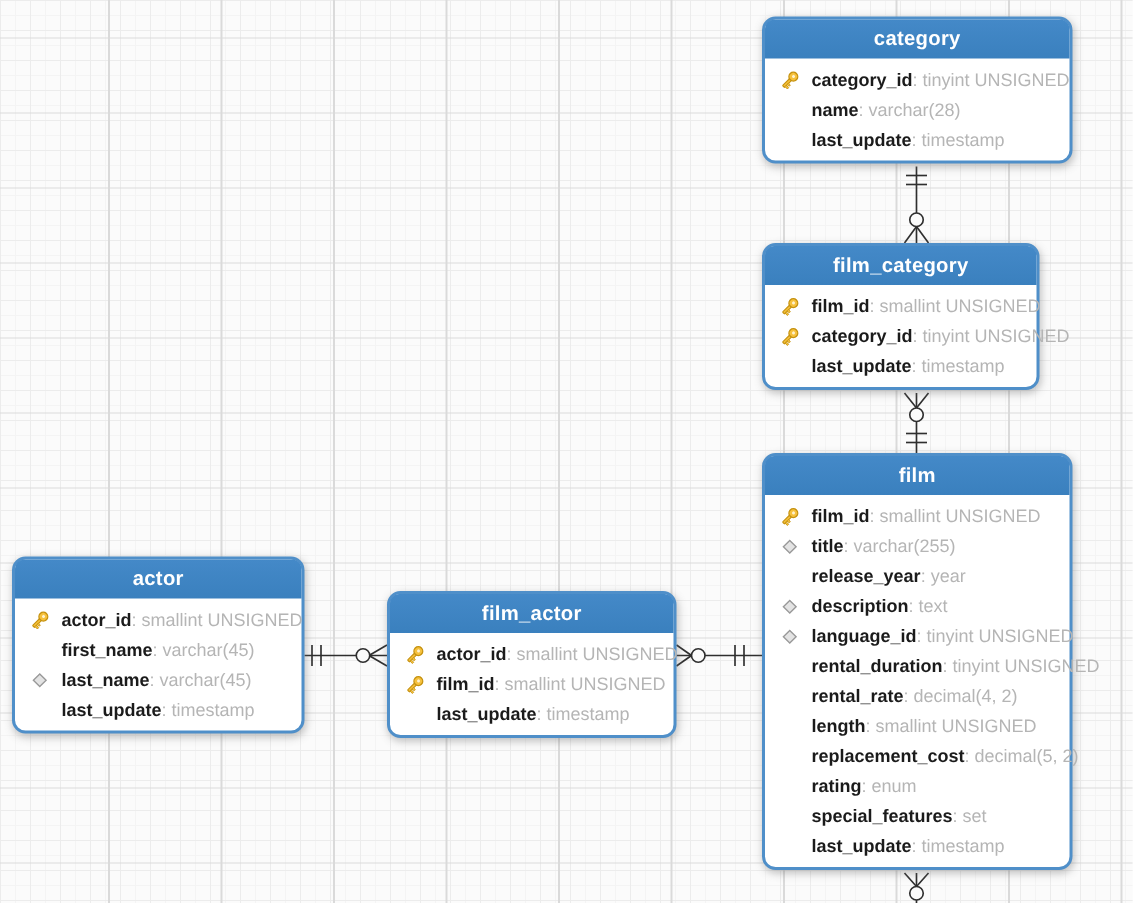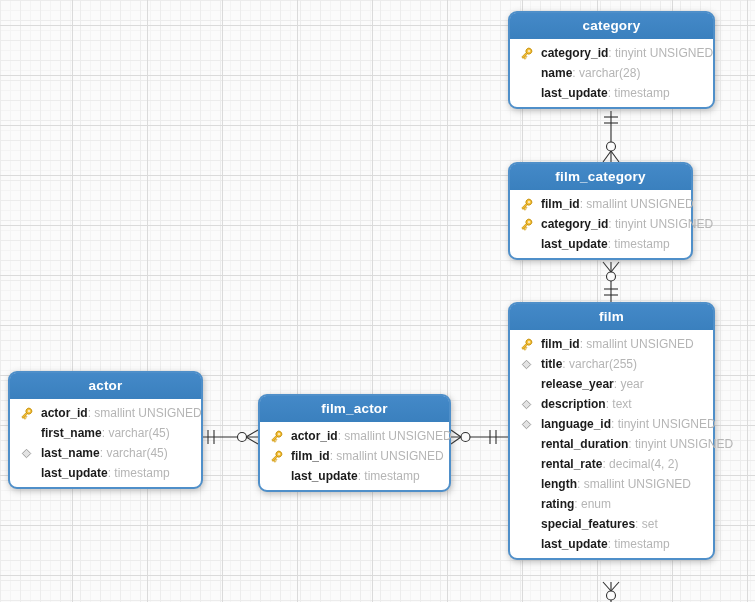--- a/index.html
+++ b/index.html
@@ -240,20 +240,25 @@
           <span class="field-name">rental_rate</span>
           <span class="field-type">decimal(4, 2)</span>
         </div>
         <div class="field-row">
           <span class="field-icon"></span>
           <span class="field-name">length</span>
           <span class="field-type">smallint UNSIGNED</span>
         </div>
         <div class="field-row">
           <span class="field-icon"></span>
+          <span class="field-name">replacement_cost</span>
+          <span class="field-type">decimal(5, 2)</span>
+        </div>
+        <div class="field-row">
+          <span class="field-icon"></span>
           <span class="field-name">rating</span>
           <span class="field-type">enum</span>
         </div>
         <div class="field-row">
           <span class="field-icon"></span>
           <span class="field-name">special_features</span>
           <span class="field-type">set</span>
         </div>
         <div class="field-row">
           <span class="field-icon"></span>

